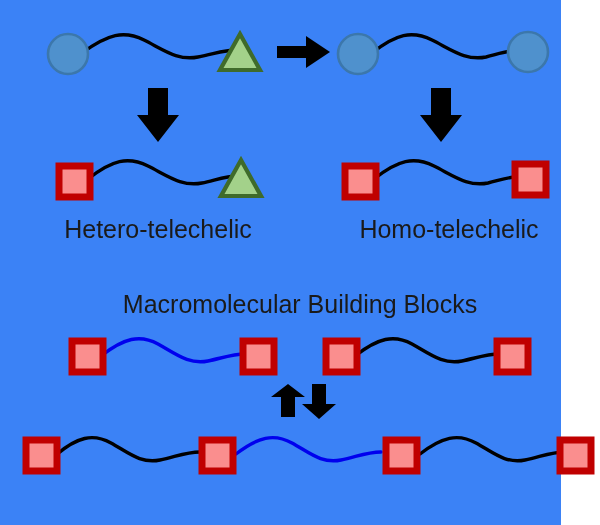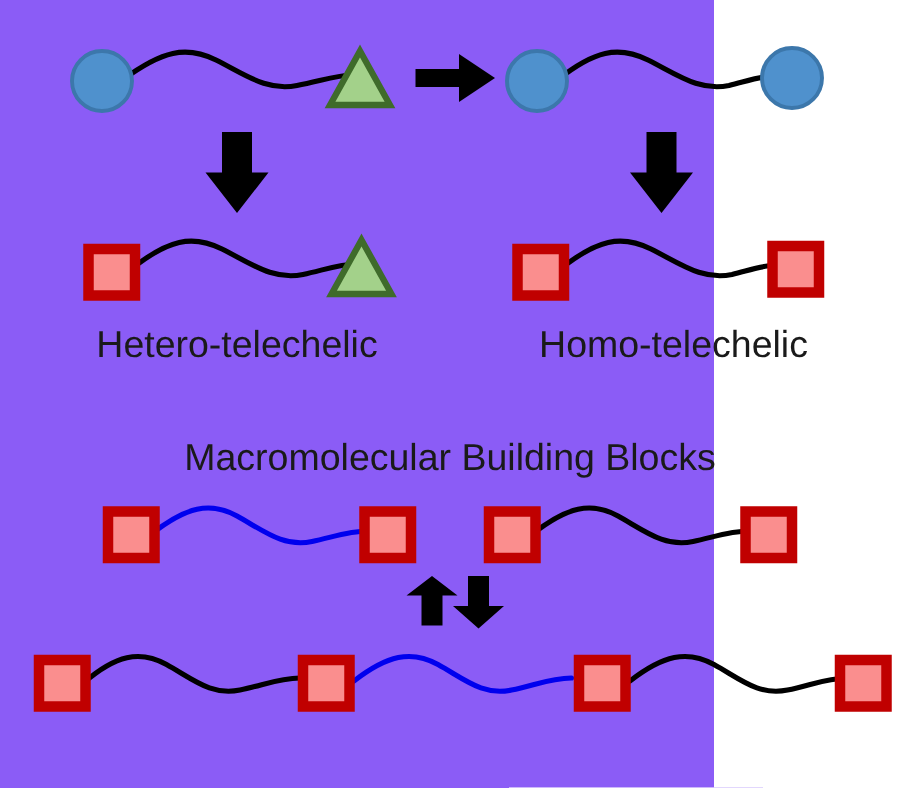--- a/index.html
+++ b/index.html
@@ -8,23 +8,23 @@
     background: #ffffff;
   }
   body {
     width: 600px;
     height: 525px;
     font-family: "Liberation Sans", sans-serif;
     overflow: hidden;
   }
   #diagram-root {
     position: relative;
-    width: 476px;
+    width: 561px;
     height: 525px;
-    background: #8b5cf6;
+    background: #3b82f6;
   }
   #scheme-svg {
     position: absolute;
     top: 0;
     left: 0;
     width: 600px;
     height: 525px;
     display: block;
   }
   .diagram-label {

